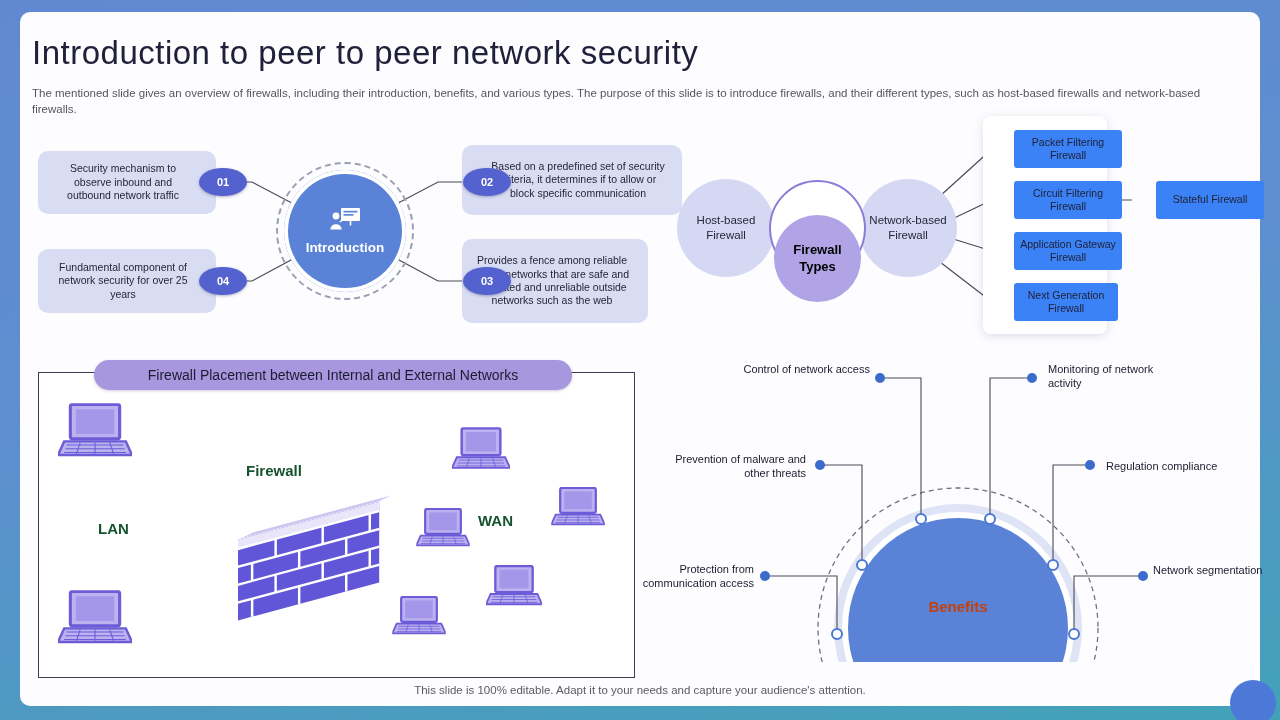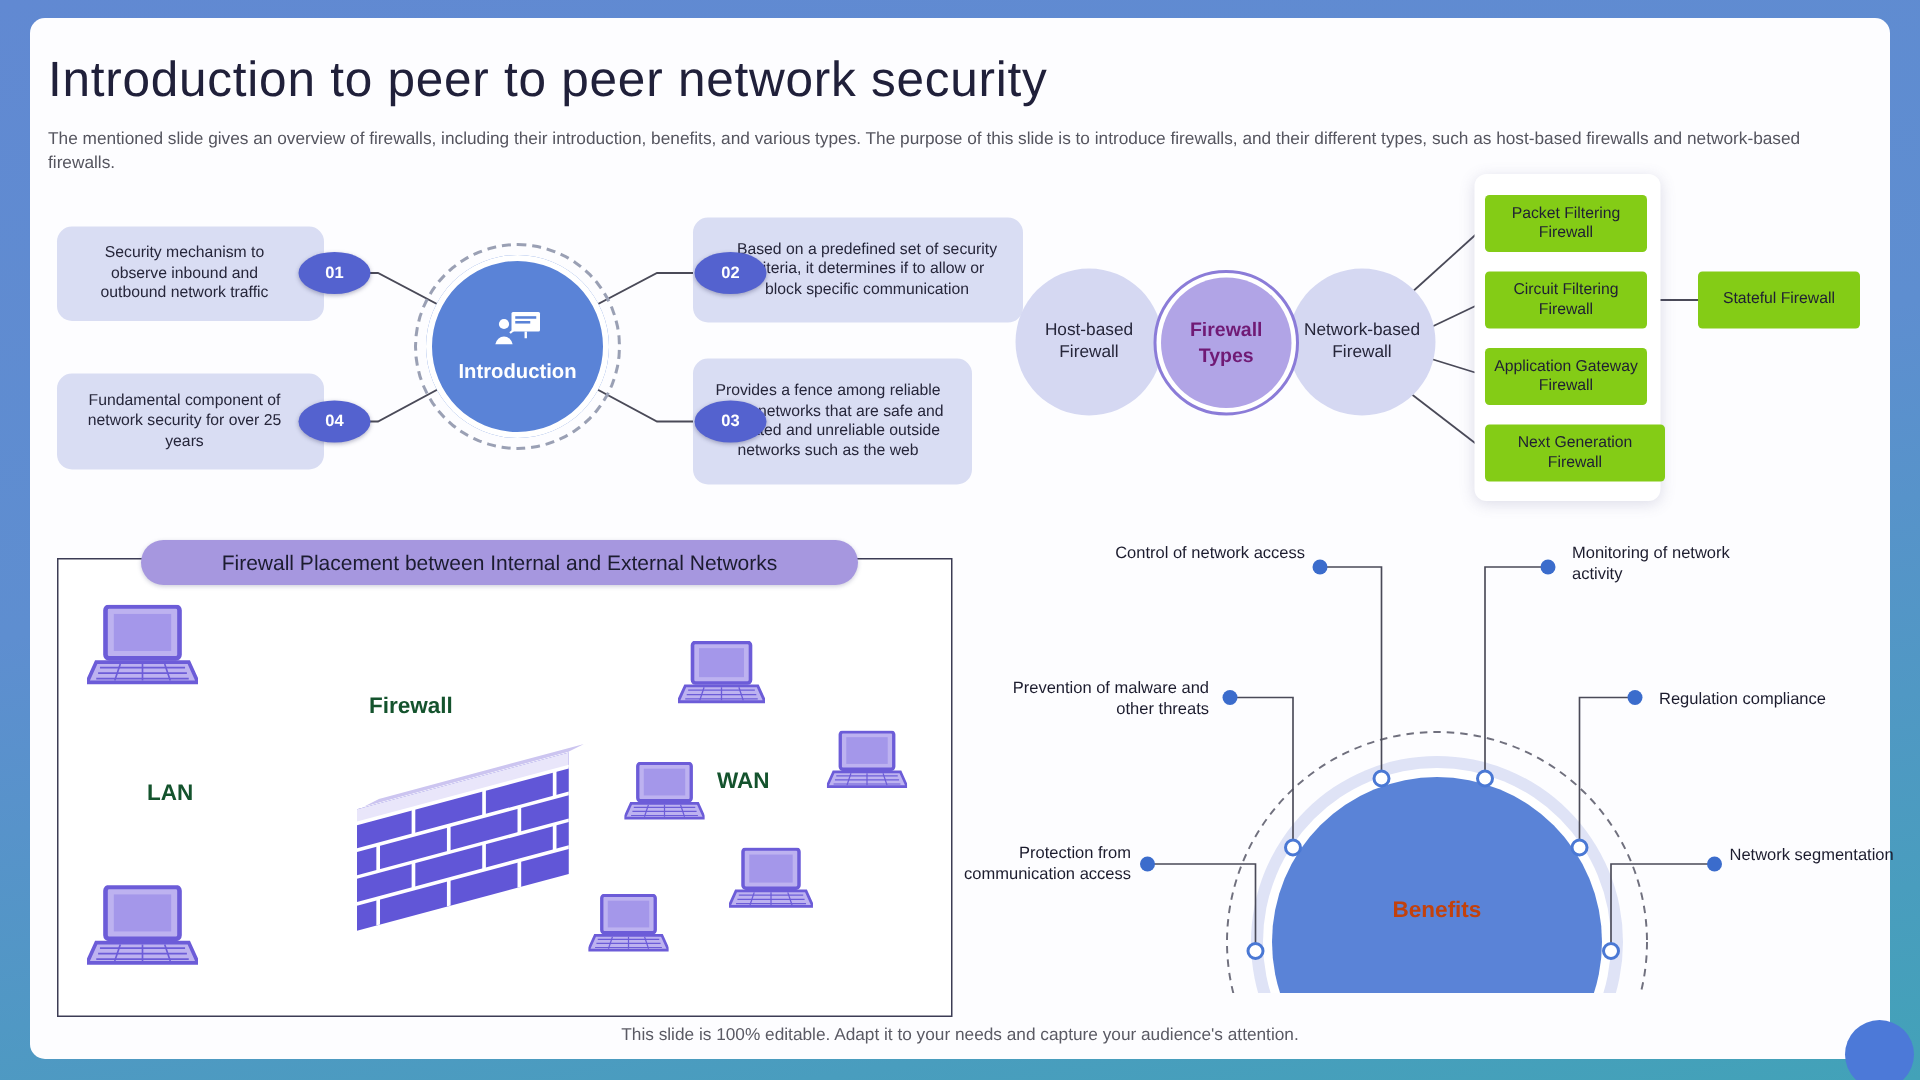--- a/index.html
+++ b/index.html
@@ -35,25 +35,25 @@
   }
   .vcircle{
     border-radius:50%;background:#d5d8f2;display:flex;align-items:center;justify-content:center;
     text-align:center;font-size:11.5px;color:#26263a;line-height:1.3;padding:10px;
   }
   .ftcircle-outer{
     border-radius:50%;background:#fff;border:2.5px solid #8b7cd8;padding:3px;
   }
   .ftcircle-inner{
     width:100%;height:100%;border-radius:50%;background:#b1a4e6;display:flex;align-items:center;
-    justify-content:center;text-align:center;font-weight:bold;font-size:13px;color:#701a75;line-height:1.25;
+    justify-content:center;text-align:center;font-weight:bold;font-size:13px;color:#000000;line-height:1.25;margin-top:30px;
   }
   .typebox{
-    background:#84cc16;border-radius:3px;display:flex;align-items:center;justify-content:center;
-    text-align:center;font-size:10.5px;color:#1f1f33;line-height:1.25;padding:3px 6px;
+    background:#3b82f6;border-radius:3px;display:flex;align-items:center;justify-content:center;
+    text-align:center;font-size:10.5px;color:#1f1f33;line-height:1.25;padding:3px 6px;margin-left:24px;
   }
   .panel{
     background:#fff;border-radius:8px;box-shadow:0 2px 10px rgba(90,90,140,.20);
   }
   .placebox{border:1px solid #3c3c55;background:#fff;}
   .pill{
     background:#a697df;border-radius:15px;display:flex;align-items:center;justify-content:center;
     font-weight:normal;font-size:14px;color:#1c1c30;box-shadow:0 1px 3px rgba(60,60,110,.25);
   }
   .biglabel{font-size:15px;font-weight:bold;color:#14532d;}
@@ -147,21 +147,21 @@
 
 <div class="abs vcircle" style="left:677px;top:179px;width:98px;height:98px;z-index:2">Host-based Firewall</div>
 <div class="abs vcircle" style="left:859px;top:179px;width:98px;height:98px;z-index:2">Network-based Firewall</div>
 <div class="abs ftcircle-outer" style="left:769px;top:180px;width:97px;height:97px;z-index:4">
   <div class="ftcircle-inner">Firewall Types</div>
 </div>
 
 <div class="abs typebox" style="left:990px;top:130px;width:108px;height:38px;z-index:3">Packet Filtering Firewall</div>
 <div class="abs typebox" style="left:990px;top:181px;width:108px;height:38px;z-index:3">Circuit Filtering Firewall</div>
 <div class="abs typebox" style="left:990px;top:232px;width:108px;height:38px;z-index:3">Application Gateway Firewall</div>
-<div class="abs typebox" style="left:990px;top:283px;width:120px;height:38px;z-index:3">Next Generation Firewall</div>
+<div class="abs typebox" style="left:990px;top:283px;width:104px;height:38px;z-index:3">Next Generation Firewall</div>
 <div class="abs typebox" style="left:1132px;top:181px;width:108px;height:38px;z-index:3">Stateful Firewall</div>
 
 <div class="abs placebox" style="left:38px;top:372px;width:597px;height:306px;z-index:1"></div>
 <div class="abs pill" style="left:94px;top:360px;width:478px;height:30px;z-index:3">Firewall Placement between Internal and External Networks</div>
 
 <div class="abs biglabel" style="left:98px;top:520px;z-index:3">LAN</div>
 <div class="abs biglabel" style="left:246px;top:462px;z-index:3">Firewall</div>
 <div class="abs biglabel" style="left:478px;top:512px;z-index:3">WAN</div>
 
 <svg class="abs" style="left:58px;top:403px;z-index:2" width="74" height="57" viewBox="0 0 60 46">

